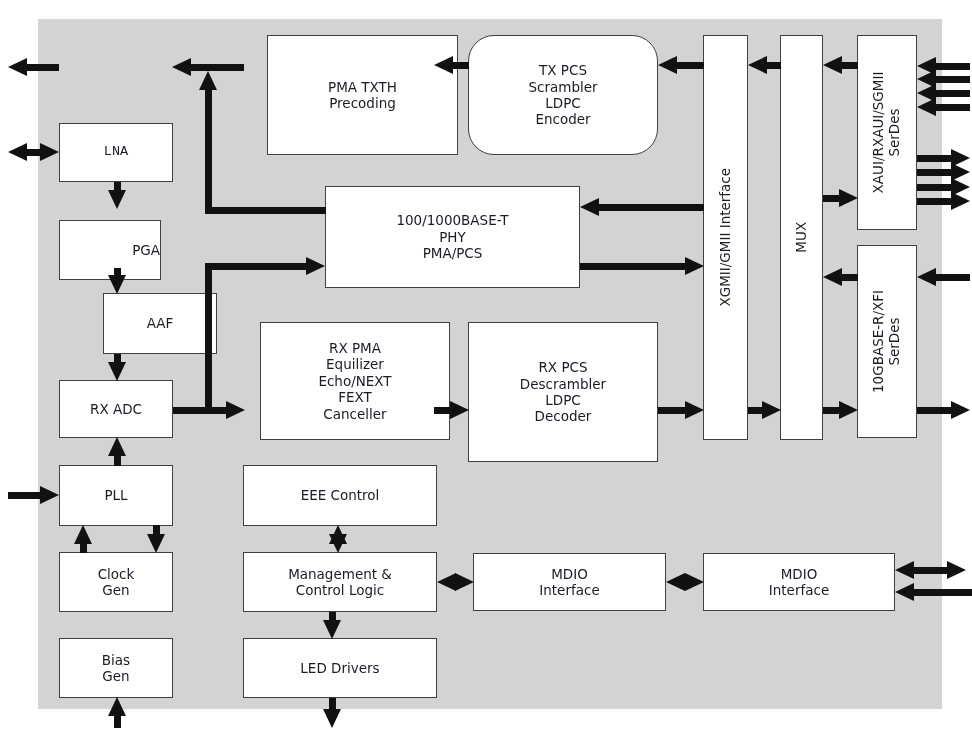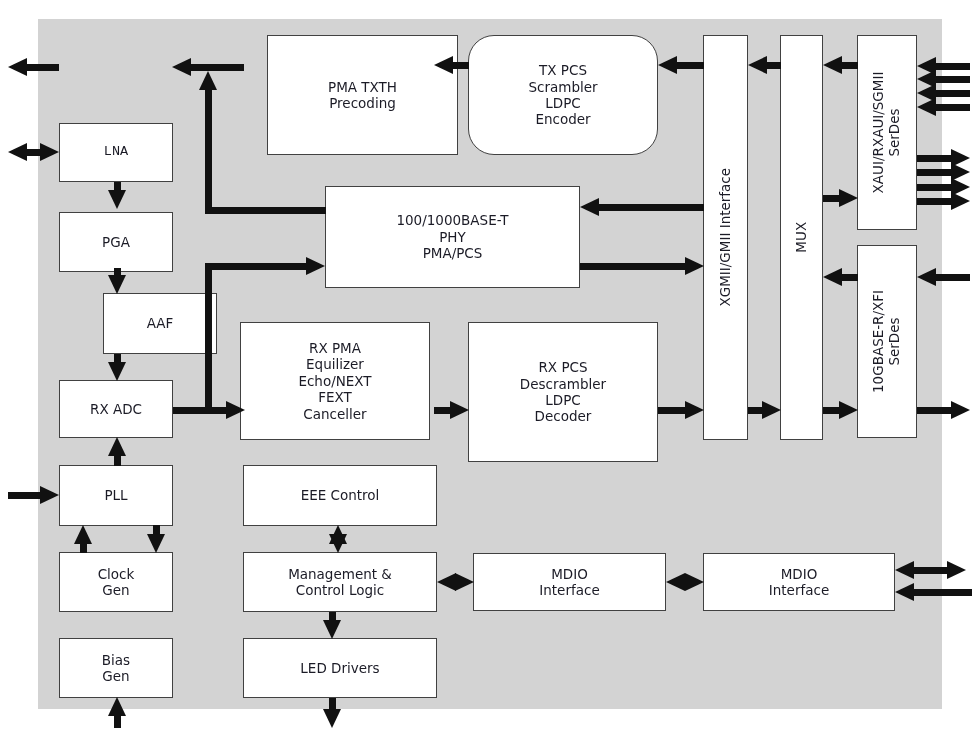--- a/index.html
+++ b/index.html
@@ -31,21 +31,21 @@
 </head>
 <body>
 
 <div id="stage">
   <div id="panel" style="left:38px;top:19px;width:904px;height:690px;"></div>
     <div class="block" style="left: 59px; top: 123px; width: 114px; height: 59px; font-family: Liberation Mono, monospace;">
       <div class="lbl">
         <div>LNA</div>
       </div>
     </div>
-    <div class="block" style="left: 59px; top: 212px; width: 114px; height: 60px;">
+    <div class="block" style="left: 59px; top: 220px; width: 102px; height: 60px; justify-content: flex-end;">
       <div class="lbl">
         <div>PGA</div>
       </div>
     </div>
     <div class="block" style="left: 59px; top: 293px; width: 114px; height: 61px; margin-left: 44px;">
       <div class="lbl">
         <div>AAF</div>
       </div>
     </div>
     <div class="block" style="left: 59px; top: 380px; width: 114px; height: 58px;">
@@ -84,21 +84,21 @@
         <div>Encoder</div>
       </div>
     </div>
     <div class="block" style="left: 325px; top: 186px; width: 255px; height: 102px;">
       <div class="lbl">
         <div>100/1000BASE-T</div>
         <div>PHY</div>
         <div>PMA/PCS</div>
       </div>
     </div>
-    <div class="block" style="left: 240px; top: 322px; width: 190px; height: 118px;">
+    <div class="block" style="left: 260px; top: 322px; width: 190px; height: 118px;">
       <div class="lbl">
         <div>RX PMA</div>
         <div>Equilizer</div>
         <div>Echo/NEXT</div>
         <div>FEXT</div>
         <div>Canceller</div>
       </div>
     </div>
     <div class="block" style="left: 468px; top: 322px; width: 190px; height: 140px;">
       <div class="lbl">

